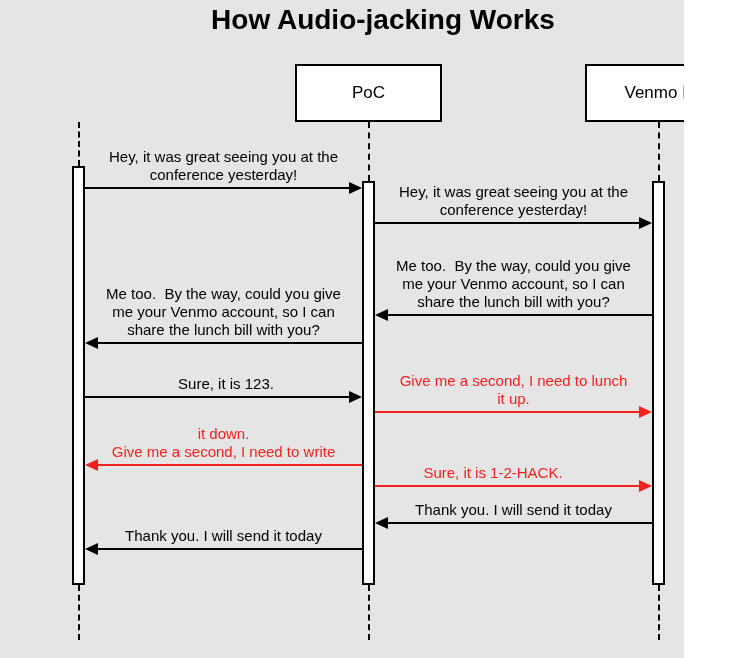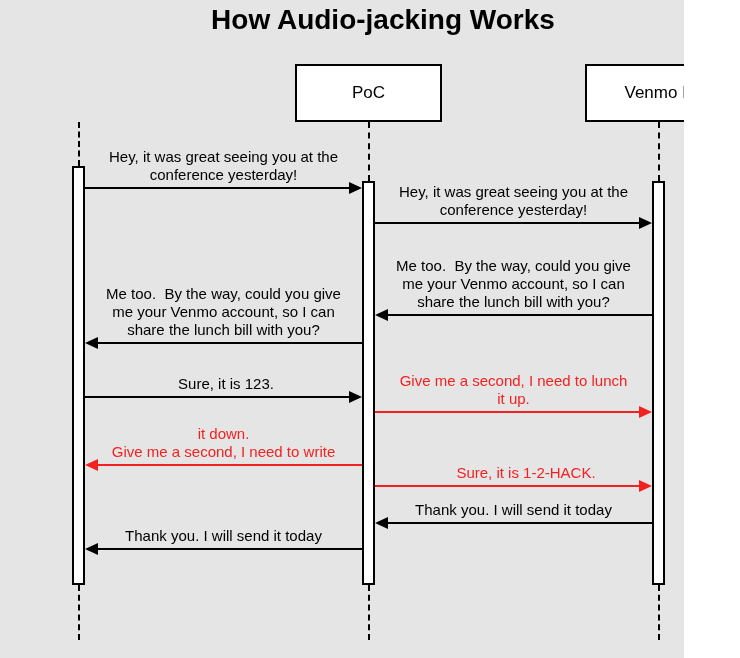--- a/index.html
+++ b/index.html
@@ -104,21 +104,21 @@
       <div class="msg-head" style="top: 391px; left: 349px; border-left: 13px solid rgb(0, 0, 0);"></div>
       <div class="msg-label" style="left: 226px; top: 375px; color: rgb(0, 0, 0);"><div>Sure, it is 123.</div></div>
       <div class="msg-line" style="top: 411px; background: rgb(244, 33, 33); left: 375px; width: 267px;"></div>
       <div class="msg-head" style="top: 406px; left: 639px; border-left: 13px solid rgb(244, 33, 33);"></div>
       <div class="msg-label" style="left: 513.5px; top: 372px; color: rgb(244, 33, 33);"><div>Give me a second, I need to lunch</div><div>it up.</div></div>
       <div class="msg-line" style="top: 464px; background: rgb(244, 33, 33); left: 95px; width: 267px;"></div>
       <div class="msg-head" style="top: 459px; left: 85px; border-right: 13px solid rgb(244, 33, 33);"></div>
       <div class="msg-label" style="left: 223.5px; top: 425px; color: rgb(244, 33, 33);"><div>it down.</div><div>Give me a second, I need to write</div></div>
       <div class="msg-line" style="top: 485px; background: rgb(244, 33, 33); left: 375px; width: 267px;"></div>
       <div class="msg-head" style="top: 480px; left: 639px; border-left: 13px solid rgb(244, 33, 33);"></div>
-      <div class="msg-label" style="left: 526px; top: 464px; color: rgb(244, 33, 33);"><div>Sure, it is 1-2-HACK.</div></div>
+      <div class="msg-label" style="left: 493px; top: 464px; color: rgb(244, 33, 33);"><div>Sure, it is 1-2-HACK.</div></div>
       <div class="msg-line" style="top: 522px; background: rgb(0, 0, 0); left: 385px; width: 267px;"></div>
       <div class="msg-head" style="top: 517px; left: 375px; border-right: 13px solid rgb(0, 0, 0);"></div>
       <div class="msg-label" style="left: 513.5px; top: 501px; color: rgb(0, 0, 0);"><div>Thank you. I will send it today</div></div>
       <div class="msg-line" style="top: 548px; background: rgb(0, 0, 0); left: 95px; width: 267px;"></div>
       <div class="msg-head" style="top: 543px; left: 85px; border-right: 13px solid rgb(0, 0, 0);"></div>
       <div class="msg-label" style="left: 223.5px; top: 527px; color: rgb(0, 0, 0);"><div>Thank you. I will send it today</div></div>
     </div>
 
 </div>
 

